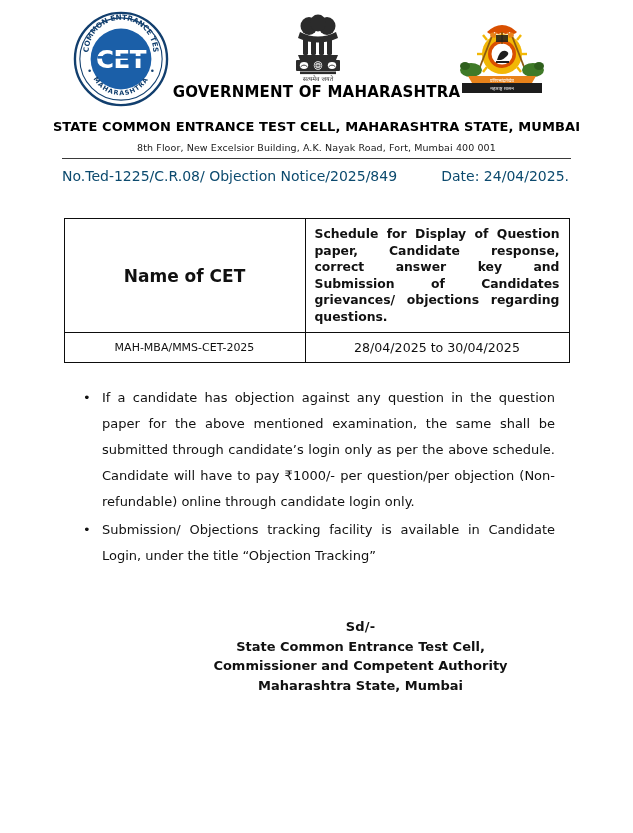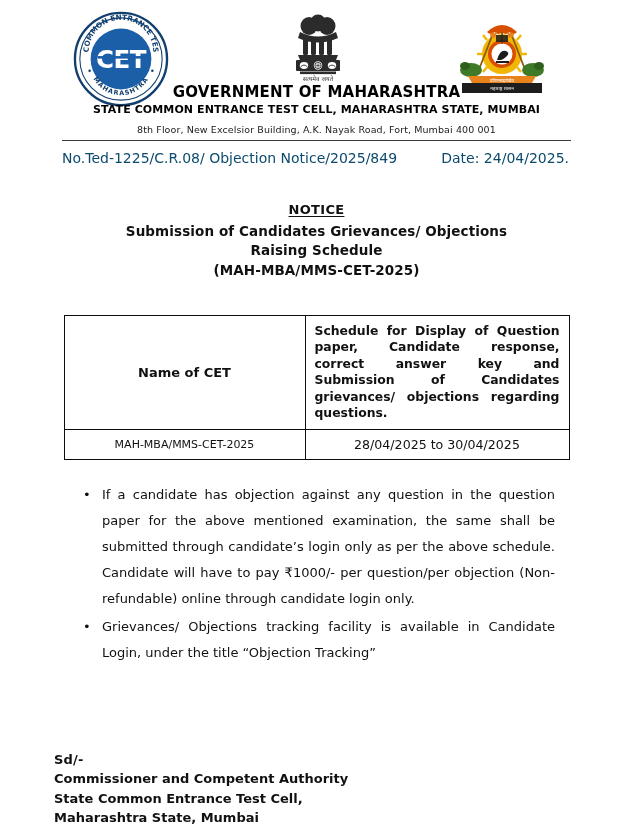--- a/index.html
+++ b/index.html
@@ -47,23 +47,23 @@
     line-height: 1.15;
     position: relative;
     z-index: 3;
   }
   .org-line1 {
     font-size: 15px;
     letter-spacing: 0.2px;
     margin-top: -26px;
   }
   .org-line2 {
-    font-size: 11px;
+    font-size: 13px;
     letter-spacing: 0.1px;
-    margin-top: 3px;
+    margin-top: 19px;
   }
   .addr-line {
     text-align: center;
     font-size: 9.5px;
     color: #1a1a1a;
     margin-top: 7px;
     letter-spacing: 0.1px;
   }
   .contact-row {
     display: flex;
@@ -129,21 +129,21 @@
   .sched-table th, .sched-table td {
     border: 1.4px solid #0d0d0d;
     vertical-align: middle;
     padding: 7px 9px;
   }
   .col-name { width: 241px; }
   .col-sched { width: 264px; }
 
   .th-name {
     text-align: center;
-    font-size: 13px;
+    font-size: 17px;
     font-weight: bold;
   }
   .th-sched {
     text-align: justify;
     text-align-last: left;
     font-size: 12.4px;
     font-weight: bold;
     line-height: 1.33;
     padding: 6px 8px 7px 9px;
   }
@@ -181,23 +181,23 @@
   .bullet-dot {
     position: absolute;
     left: 5px;
     top: 0;
     font-size: 13px;
     line-height: 2.0;
   }
 
   
   .signature {
-    margin-top: 84px;
-    text-align: left;
-    padding-left: 54px;
+    margin-top: 48px;
+    text-align: center;
+    padding-left: 88px;
   }
   .signature div {
     font-weight: bold;
     font-size: 13px;
     line-height: 1.5;
     white-space: nowrap;
   }
   .sd-mark { letter-spacing: 0.2px; }
 </style>
 </head>
@@ -323,28 +323,20 @@
 
 
     <div class="head-rule"></div>
   </div>
 
   <div class="ref-row">
     <span class="ref-no">No.Ted-1225/C.R.08/ Objection Notice/2025/849</span>
     <span class="ref-date">Date: 24/04/2025.</span>
   </div>
 
-  <div class="notice-block">
-    <div class="notice-word">NOTICE</div>
-    <div class="notice-sub">
-      <div>Submission of Candidates Grievances/ Objections</div>
-      <div>Raising Schedule</div>
-      <div>(MAH-MBA/MMS-CET-2025)</div>
-    </div>
-  </div>
 
   <table class="sched-table">
     <colgroup>
       <col class="col-name">
       <col class="col-sched">
     </colgroup>
     <thead>
       <tr>
         <th class="th-name">Name of CET</th>
         <th class="th-sched">Schedule for Display of Question paper, Candidate response, correct answer key and Submission of Candidates grievances/ objections regarding questions.</th>
@@ -358,24 +350,24 @@
     </tbody>
   </table>
 
   <ul class="bullets">
     <li>
       <span class="bullet-dot">•</span>
       <span>If a candidate has objection against any question in the question paper for the above mentioned examination, the same shall be submitted through candidate’s login only as per the above schedule. Candidate will have to pay ₹1000/- per question/per objection (Non-refundable) online through candidate login only.</span>
     </li>
     <li>
       <span class="bullet-dot">•</span>
-      <span>Grievances/ Objections tracking facility is available in Candidate Login, under the title “Objection Tracking”</span>
+      <span>Submission/ Objections tracking facility is available in Candidate Login, under the title “Objection Tracking”</span>
     </li>
   </ul>
 
   <div class="signature">
     <div class="sd-mark">Sd/-</div>
+    <div>State Common Entrance Test Cell,</div>
     <div>Commissioner and Competent Authority</div>
-    <div>State Common Entrance Test Cell,</div>
     <div>Maharashtra State, Mumbai</div>
   </div>
 
 </div>
 
 </body></html>

